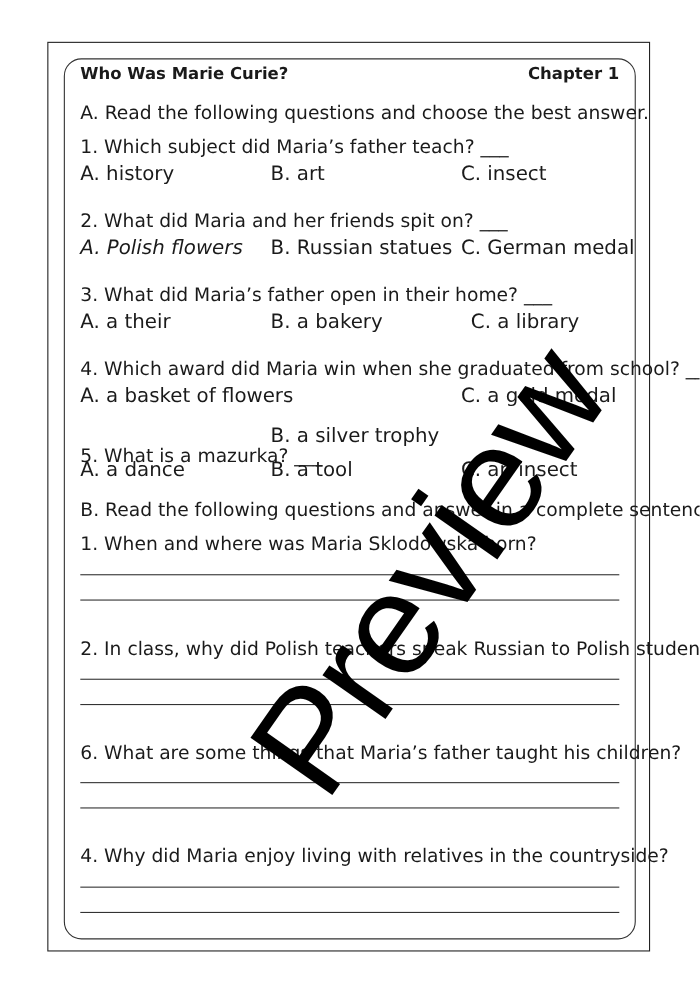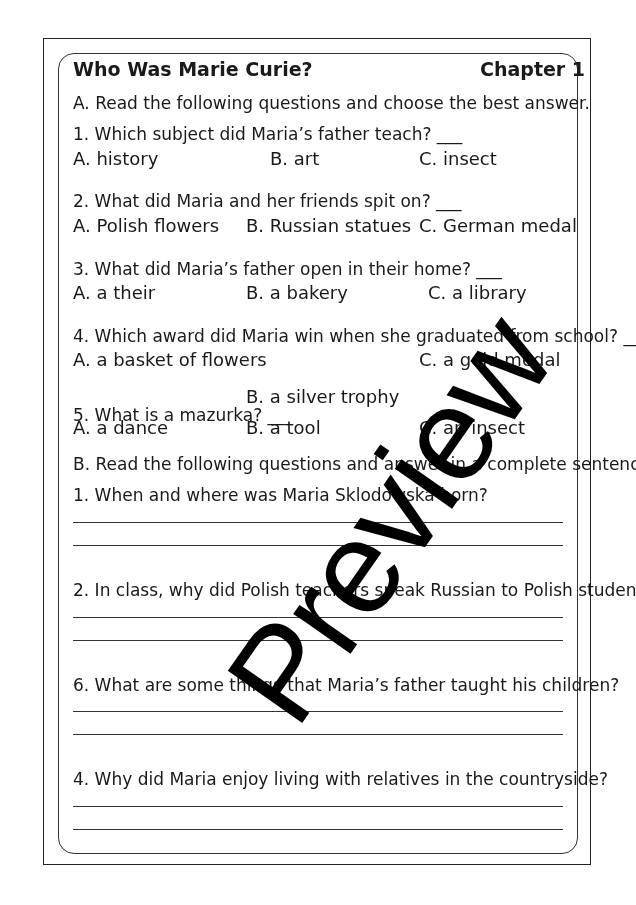--- a/index.html
+++ b/index.html
@@ -3,46 +3,46 @@
   <meta charset="utf-8">
   <style>
     html, body { margin: 0; padding: 0; background: #ffffff; }
     body { width: 636px; height: 905px; position: relative; overflow: hidden;
            font-family: "DejaVu Sans", "Liberation Sans", sans-serif; color: #1a1a1a; }
     .outer { position: absolute; left: 43px; top: 38px; width: 548px; height: 827px;
              border: 1px solid #222; box-sizing: border-box; }
     .inner { position: absolute; left: 58px; top: 53px; width: 520px; height: 801px;
              border: 1px solid #333; border-radius: 16px; box-sizing: border-box; }
     .abs { position: absolute; white-space: nowrap; }
-    .title { font-weight: bold; font-size: 19px; top: 58px; }
+    .title { font-weight: bold; font-size: 15px; top: 58px; }
     .txt { font-size: 17px; }
     .opt { font-size: 18px; }
     .line { position: absolute; left: 73px; width: 490px; height: 0; border-top: 1px solid #333; }
     .watermark { position: absolute; left: 152px; top: 420px; font-size: 132px; font-weight: normal;
                  font-family: "Liberation Sans", sans-serif; color: #000; transform-origin: 0 0;
                  transform: rotate(-55deg); letter-spacing: -2px; line-height: 1; pointer-events: none; }
   </style>
 </head>
 <body>
 
 <div class="outer"></div>
 <div class="inner"></div>
 
 <div class="abs title" style="left:73px;">Who Was Marie Curie?</div>
 <div class="abs title" style="left:480px;">Chapter 1</div>
 
 <div class="abs txt" style="left:73px;top:93px;">A. Read the following questions and choose the best answer.</div>
 
 <div class="abs txt" style="left:73px;top:124px;">1. Which subject did Maria’s father teach? ___</div>
 <div class="abs opt" style="left:73px;top:148px;">A. history</div>
-<div class="abs opt" style="left:246px;top:148px;margin-left:24px;">B. art</div>
+<div class="abs opt" style="left:246px;top:148px;">B. art</div>
 <div class="abs opt" style="left:419px;top:148px;">C. insect</div>
 
 <div class="abs txt" style="left:73px;top:191px;">2. What did Maria and her friends spit on? ___</div>
-<div class="abs opt" style="left:73px;top:215px;">A. Polish flowers</div>
+<div class="abs opt" style="left:73px;top:215px;font-style:italic;">A. Polish flowers</div>
 <div class="abs opt" style="left:246px;top:215px;">B. Russian statues</div>
 <div class="abs opt" style="left:419px;top:215px;">C. German medal</div>
 
 <div class="abs txt" style="left:73px;top:259px;">3. What did Maria’s father open in their home? ___</div>
 <div class="abs opt" style="left:73px;top:282px;">A. a their</div>
 <div class="abs opt" style="left:246px;top:282px;">B. a bakery</div>
 <div class="abs opt" style="left:428px;top:282px;">C. a library</div>
 
 <div class="abs txt" style="left:73px;top:326px;">4. Which award did Maria win when she graduated from school? ___</div>
 <div class="abs opt" style="left:73px;top:349px;">A. a basket of flowers</div>

